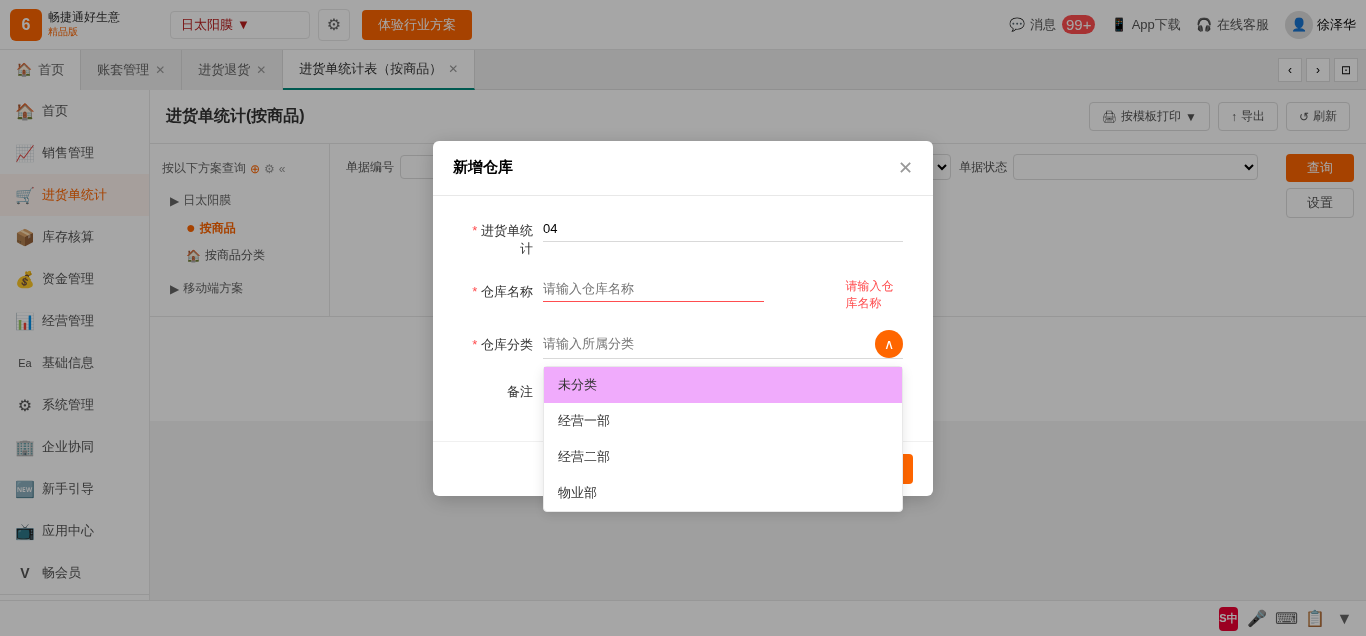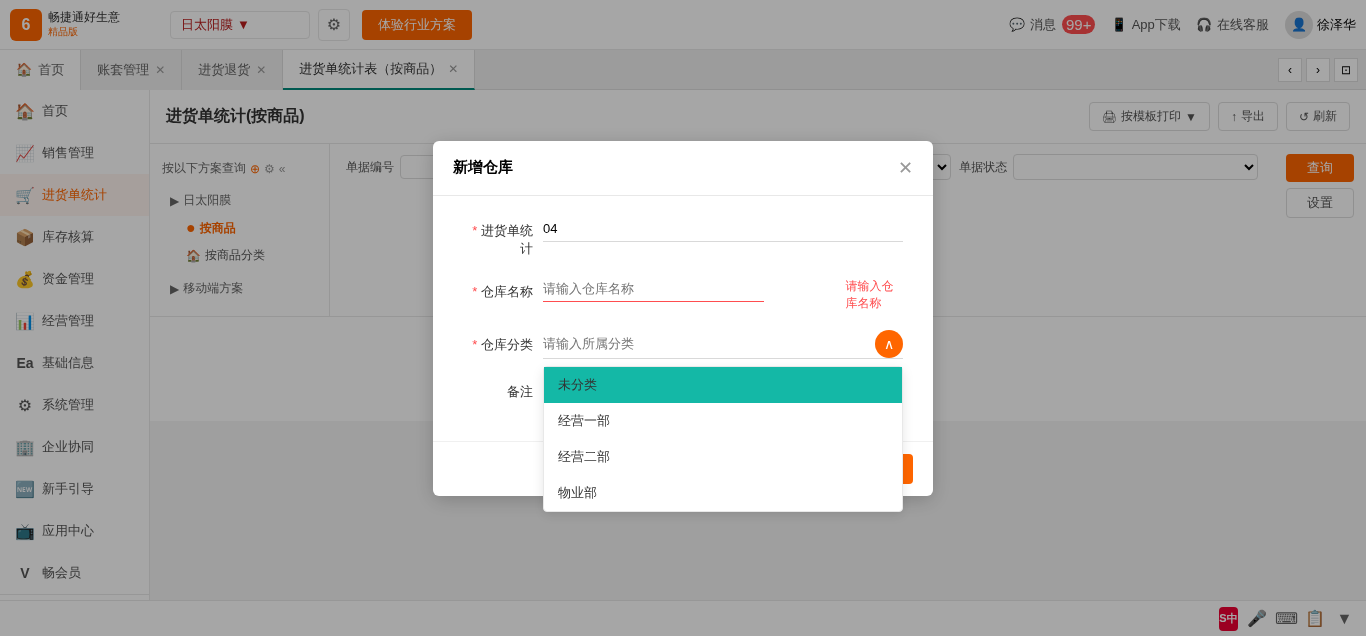--- a/index.html
+++ b/index.html
@@ -267,21 +267,21 @@
       border-radius: 4px;
       box-shadow: 0 4px 12px rgba(0,0,0,0.1);
       z-index: 200;
     }
     .dropdown-item {
       padding: 9px 14px;
       cursor: pointer;
       font-size: 13px;
       color: #333;
     }
-    .dropdown-item.highlighted { background: #14b8a6; }
+    .dropdown-item.highlighted { background: #f0abfc; }
 
     .modal-footer {
       padding: 12px 20px;
       display: flex; justify-content: flex-end; gap: 10px;
       border-top: 1px solid #f0f0f0;
     }
     .footer-btn {
       padding: 6px 24px; border-radius: 4px;
       cursor: pointer; font-size: 13px;
     }
@@ -388,21 +388,21 @@
     </div>
     <div class="sidebar-item">
       <span class="sidebar-icon">💰</span>
       <span>资金管理</span>
     </div>
     <div class="sidebar-item">
       <span class="sidebar-icon">📊</span>
       <span>经营管理</span>
     </div>
     <div class="sidebar-item">
-      <span class="sidebar-icon" style="font-size:14px;font-weight:bold;color:#555;">Ea</span>
+      <span class="sidebar-icon" style="font-size:11px;font-weight:normal;color:#555;">Ea</span>
       <span>基础信息</span>
     </div>
     <div class="sidebar-item">
       <span class="sidebar-icon">⚙</span>
       <span>系统管理</span>
     </div>
     <div class="sidebar-item">
       <span class="sidebar-icon">🏢</span>
       <span>企业协同</span>
     </div>

